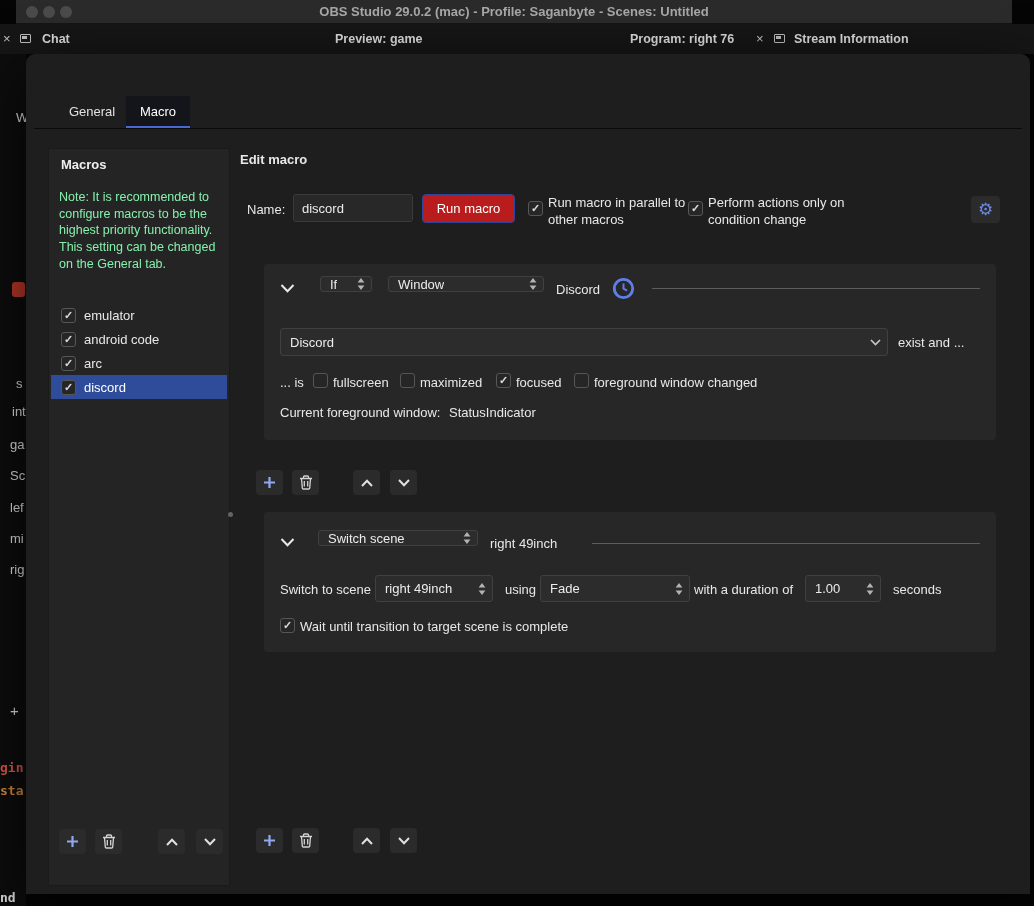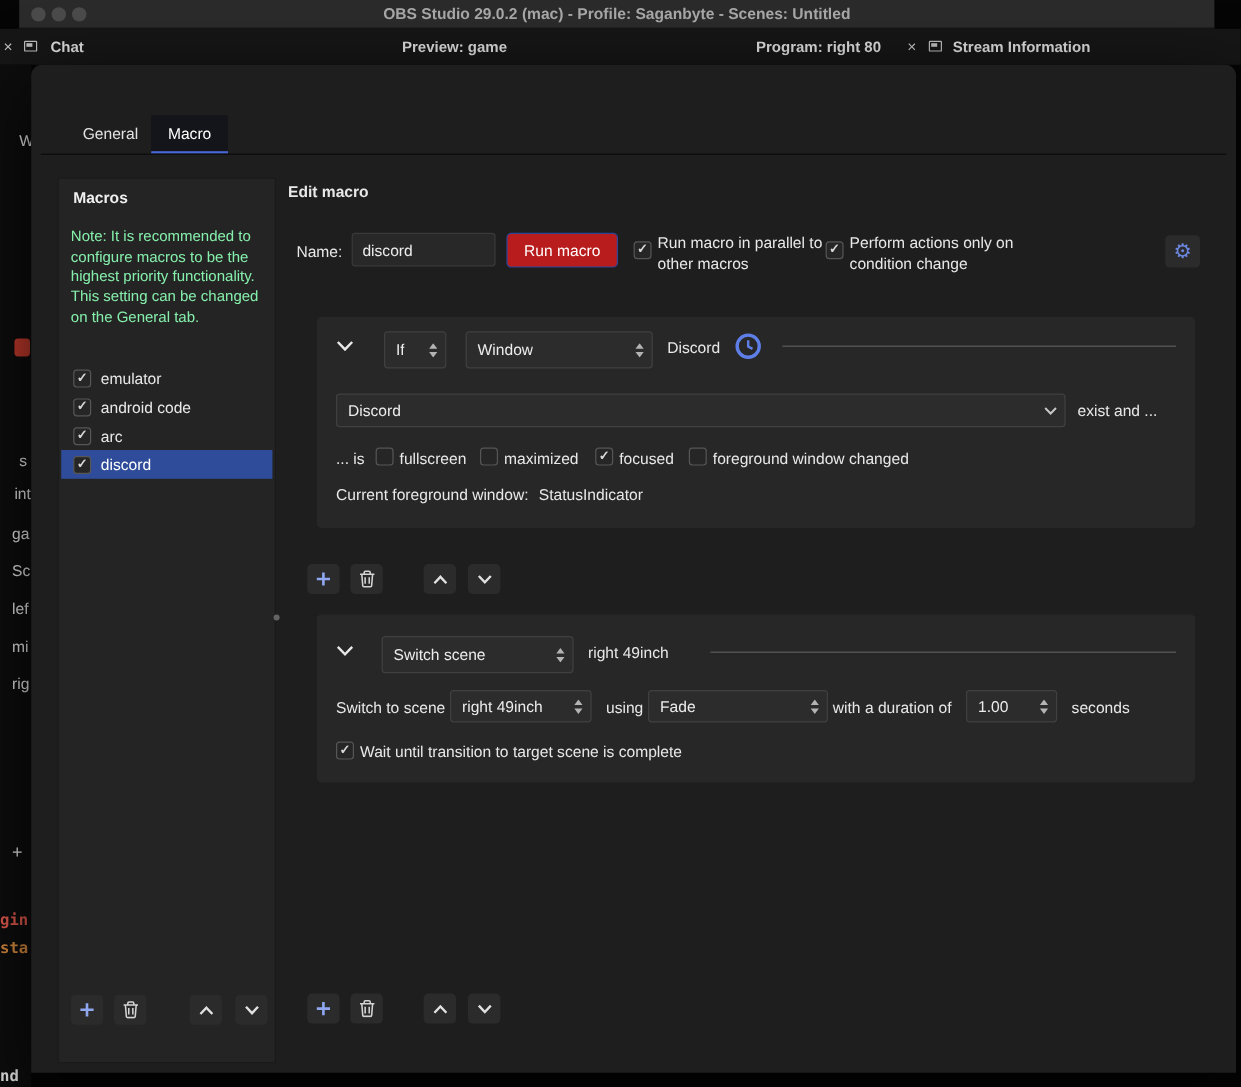--- a/index.html
+++ b/index.html
@@ -64,21 +64,21 @@
     color:#ececec; font-size:13px; padding:0 8px; font-family:"Liberation Sans", sans-serif; }
   .btn-primary { position:absolute; background:#b91c1c; border:1px solid #2e459a; border-radius:4px;
     color:#fff; font-size:13px; text-align:center; cursor:default; }
   .iconbtn { position:absolute; width:27px; height:25px; background:#2b2b2b; border-radius:4px;
     display:flex; align-items:center; justify-content:center; cursor:default; }
   .plainbtn { position:absolute; display:flex; align-items:center; justify-content:center; cursor:default; }
 
   .group { position:absolute; width:732px; background:#272727; border-radius:4px; }
   .divider { position:absolute; height:1px; background:#5d5d5d; }
 
-  .select { position:absolute; height:31px; background:#2c2c2c; border:1px solid #404040; border-radius:3px;
+  .select { position:absolute; height:16px; background:#2c2c2c; border:1px solid #404040; border-radius:3px;
     display:flex; align-items:center; justify-content:space-between; padding:0 6px 0 9px;
     font-size:13px; color:#ececec; cursor:default; }
   .select .val { white-space:nowrap; overflow:hidden; }
   .spin-arrows { display:flex; flex-direction:column; align-items:center; line-height:0; gap:2px; margin-left:6px; }
 
   .gear-glyph { font-size:17px; color:#6c87e0; line-height:1; }
   .two-line { position:absolute; font-size:13px; line-height:17px; color:#e8e8e8; white-space:nowrap; }
   .cb-abs { position:absolute; }
   .splitter-dot { position:absolute; width:5px; height:5px; border-radius:50%; background:#636363; }
 </style>
@@ -92,21 +92,21 @@
     <span class="tl" style="left:27px"></span>
     <span class="tl" style="left:44px"></span>
     <div class="macos-title">OBS Studio 29.0.2 (mac) - Profile: Saganbyte - Scenes: Untitled</div>
   </div>
 
   <div class="dock-row">
     <span class="dock-close" style="left:3px">×</span>
     <span class="dock-icon" style="left:20px"></span>
     <span class="dock-label" style="left:42px">Chat</span>
     <span class="dock-label" style="left:335px">Preview: game</span>
-    <span class="dock-label clip" style="left:630px;width:119px">Program: right 80</span>
+    <span class="dock-label clip" style="left:630px;width:119px">Program: right 76</span>
     <span class="dock-close" style="left:756px">×</span>
     <span class="dock-icon" style="left:774px"></span>
     <span class="dock-label" style="left:794px;font-weight:bold">Stream Information</span>
   </div>
 
   <div class="left-strip">
     <span class="frag" style="left:16px;top:56px">W</span>
     <span class="red-dock-icon" style="left:12px;top:228px"></span>
     <span class="frag" style="left:16px;top:322px">s</span>
     <span class="frag" style="left:12px;top:350px">int</span>

